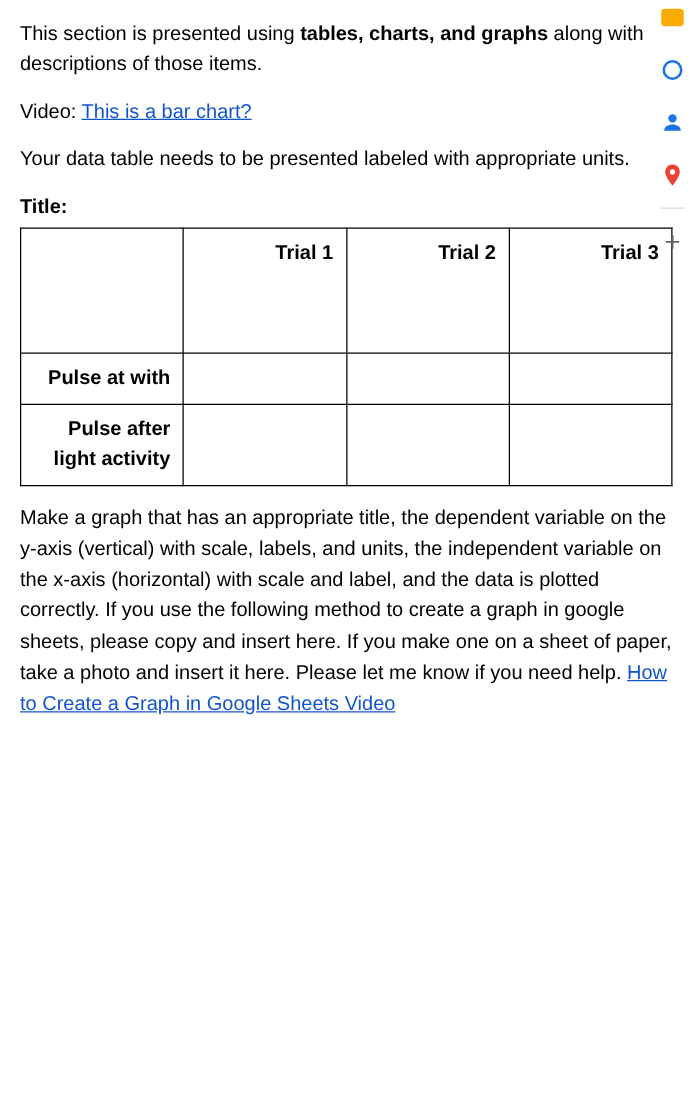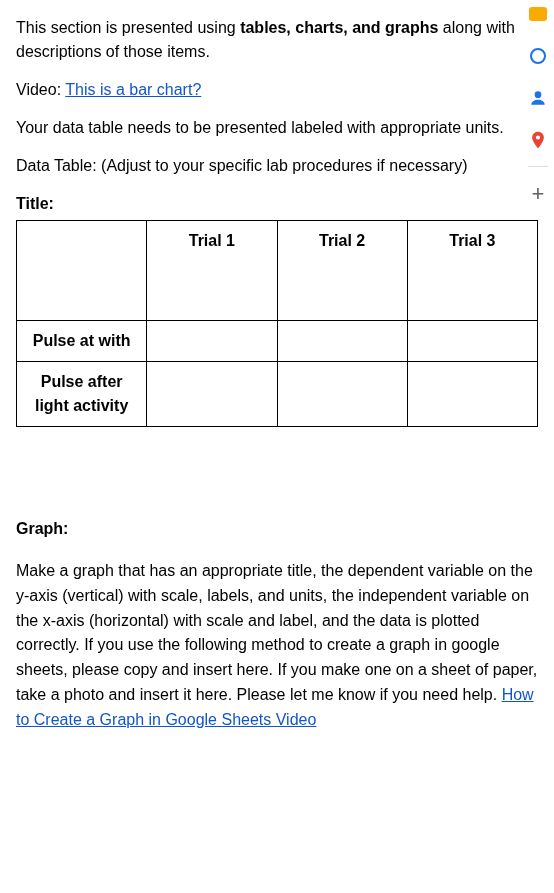--- a/index.html
+++ b/index.html
@@ -32,21 +32,21 @@
     }
     table.data-table {
       border-collapse: collapse;
       width: 100%;
       margin-bottom: 14px;
       table-layout: fixed;
     }
     table.data-table th, table.data-table td {
       border: 1.5px solid #000;
       padding: 8px 10px;
-      text-align: center;
+      text-align: right;
       vertical-align: top;
       font-size: 16px;
     }
     .header-row td { height: 100px; }
     .row-head { font-weight: bold; }
     .graph-heading {
       font-weight: bold;
       margin-top: 90px;
       margin-bottom: 18px;
     }
@@ -107,21 +107,20 @@
   <p>
     <span>This section is presented using </span><span class="bold">tables, charts, and graphs</span><span> along with descriptions of those items.</span>
   </p>
 
   <p>
     <span>Video: </span><a class="link">This is a bar chart?</a>
   </p>
 
   <p>Your data table needs to be presented labeled with appropriate units.</p>
 
-  <p>Data Table: (Adjust to your specific lab procedures if necessary)</p>
 
   <div class="title-label">Title:</div>
 
   <table class="data-table">
     <tbody>
         <tr class="header-row">
       <td></td>
       <td class="row-head">Trial 1</td>
       <td class="row-head">Trial 2</td>
       <td class="row-head">Trial 3</td>
@@ -134,21 +133,20 @@
     </tr>
     <tr>
       <td class="row-head">Pulse after light activity</td>
       <td></td>
       <td></td>
       <td></td>
     </tr>
   </tbody>
     </table>
 
-  <div class="graph-heading">Graph:</div>
 
   <p class="graph-para">
     <span>Make a graph that has an appropriate title, the dependent variable on the y-axis (vertical) with scale, labels, and units, the independent variable on the x-axis (horizontal) with scale and label, and the data is plotted correctly. If you use the following method to create a graph in google sheets, please copy and insert here. If you make one on a sheet of paper, take a photo and insert it here. Please let me know if you need help.  </span><a class="link">How to Create a Graph in Google Sheets Video</a>
   </p>
 
 </div>
 
 <div class="right-icons">
   <div class="ico">
     <div class="ico-calendar"></div>

